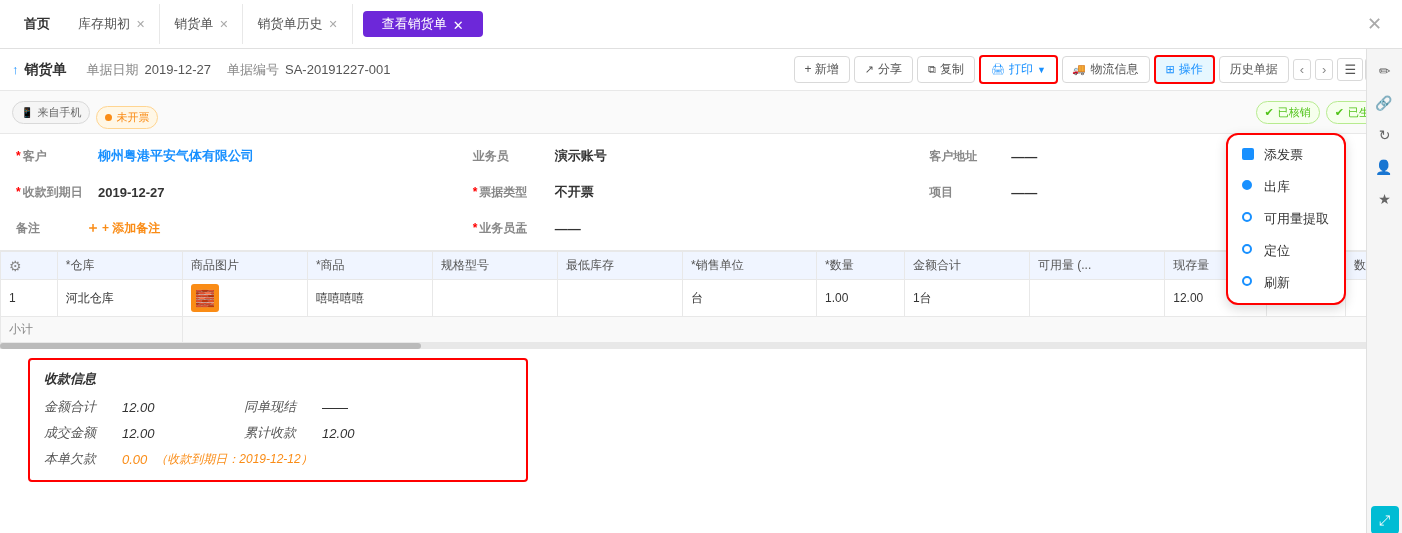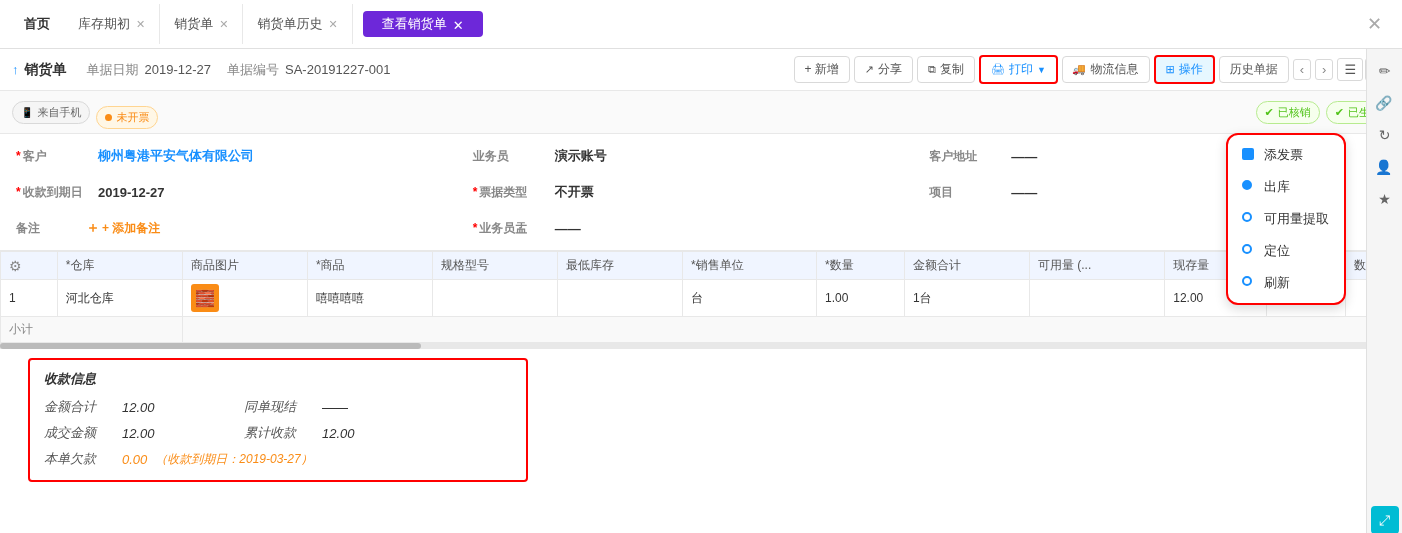--- a/index.html
+++ b/index.html
@@ -356,21 +356,21 @@
           <span class="payment-label">成交金额</span>
           <span class="payment-value">12.00</span>
         </div>
         <div class="payment-row">
           <span class="payment-label">累计收款</span>
           <span class="payment-value">12.00</span>
         </div>
         <div style="grid-column:span 2;" class="payment-row">
           <span class="payment-label" style="min-width:70px;">本单欠款</span>
           <span class="payment-value orange">0.00</span>
-          <span class="payment-hint">（收款到期日：2019-03-27）</span>
+          <span class="payment-hint">（收款到期日：2019-12-12）</span>
         </div>
       </div>
     </div>
   </div>
 
   <div class="dropdown-menu">
     <div class="dropdown-item">
       <span class="dropdown-icon">
         <div class="icon-square"></div>
       </span>

